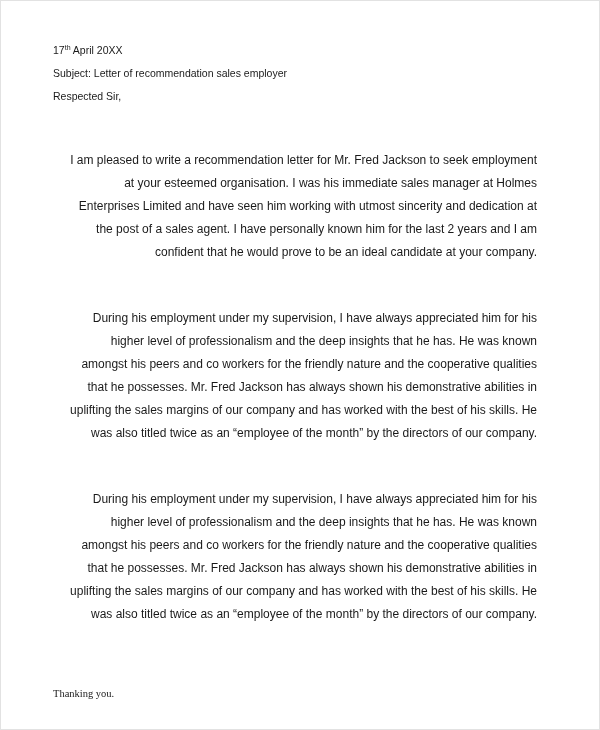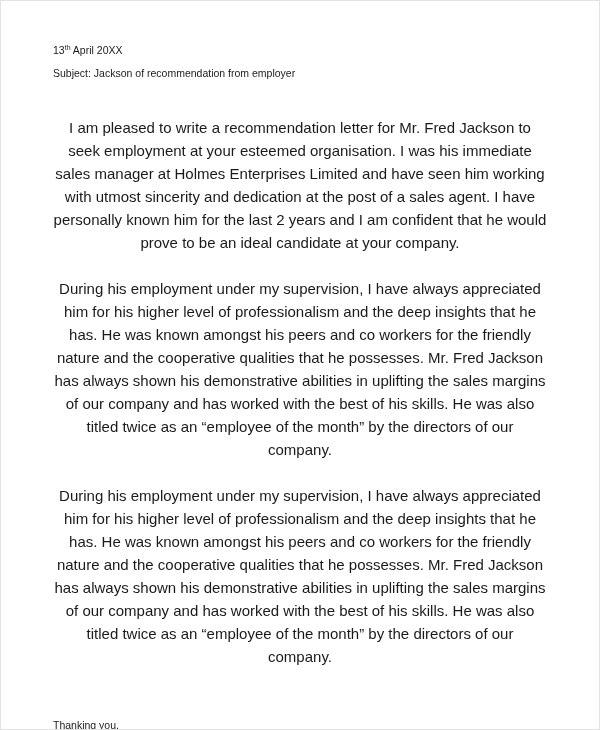--- a/index.html
+++ b/index.html
@@ -28,54 +28,56 @@
   }
 
   .line {
     font-size: 10.5px;
     line-height: 23px;
     color: #1a1a1a;
     white-space: nowrap;
   }
 
   .para {
-    font-size: 15px;
+    font-size: 12px;
     line-height: 23px;
     color: #1a1a1a;
-    text-align: center;
-    margin: 0;
+    text-align: right;
+    margin: 10px;
   }
 
   .gap-sm { height: 23px; }
   .gap-md { height: 31px; }
 
   sup {
     font-size: 7px;
     vertical-align: super;
     line-height: 0;
   }
 
   .sig-line {
     font-size: 10.5px;
     line-height: 23px;
     color: #1a1a1a;
     white-space: nowrap;
+    font-family: Liberation Serif, serif;
   }
 </style>
 </head>
 <body>
 
 <div class="page">
 
   <div class="letter-body">
 
-    <div class="line"><span>13</span><sup>th</sup><span> April 20XX</span></div>
+    <div class="line"><span>17</span><sup>th</sup><span> April 20XX</span></div>
 
-    <div class="line">Subject: Jackson of recommendation from employer</div>
+    <div class="line">Subject: Letter of recommendation sales employer</div>
 
+    <div class="line">Respected Sir,</div>
 
     <div class="gap-md"></div>
 
     <p class="para">I am pleased to write a recommendation letter for Mr. Fred Jackson to seek employment at your esteemed organisation. I was his immediate sales manager at Holmes Enterprises Limited and have seen him working with utmost sincerity and dedication at the post of a sales agent. I have personally known him for the last 2 years and I am confident that he would prove to be an ideal candidate at your company.</p>
 
     <div class="gap-sm"></div>
 
     <p class="para">During his employment under my supervision, I have always appreciated him for his higher level of professionalism and the deep insights that he has. He was known amongst his peers and co workers for the friendly nature and the cooperative qualities that he possesses. Mr. Fred Jackson has always shown his demonstrative abilities in uplifting the sales margins of our company and has worked with the best of his skills. He was also titled twice as an “employee of the month” by the directors of our company.</p>
 
     <div class="gap-sm"></div>

